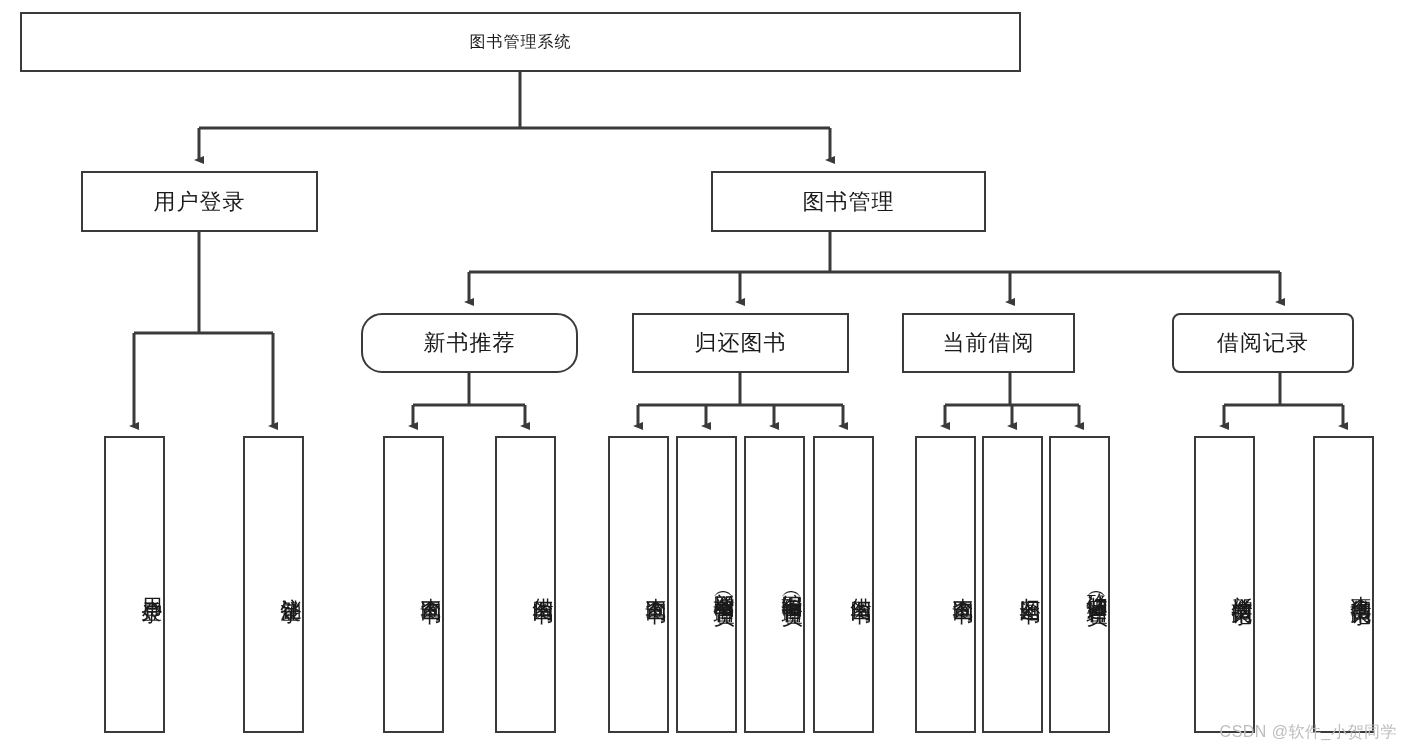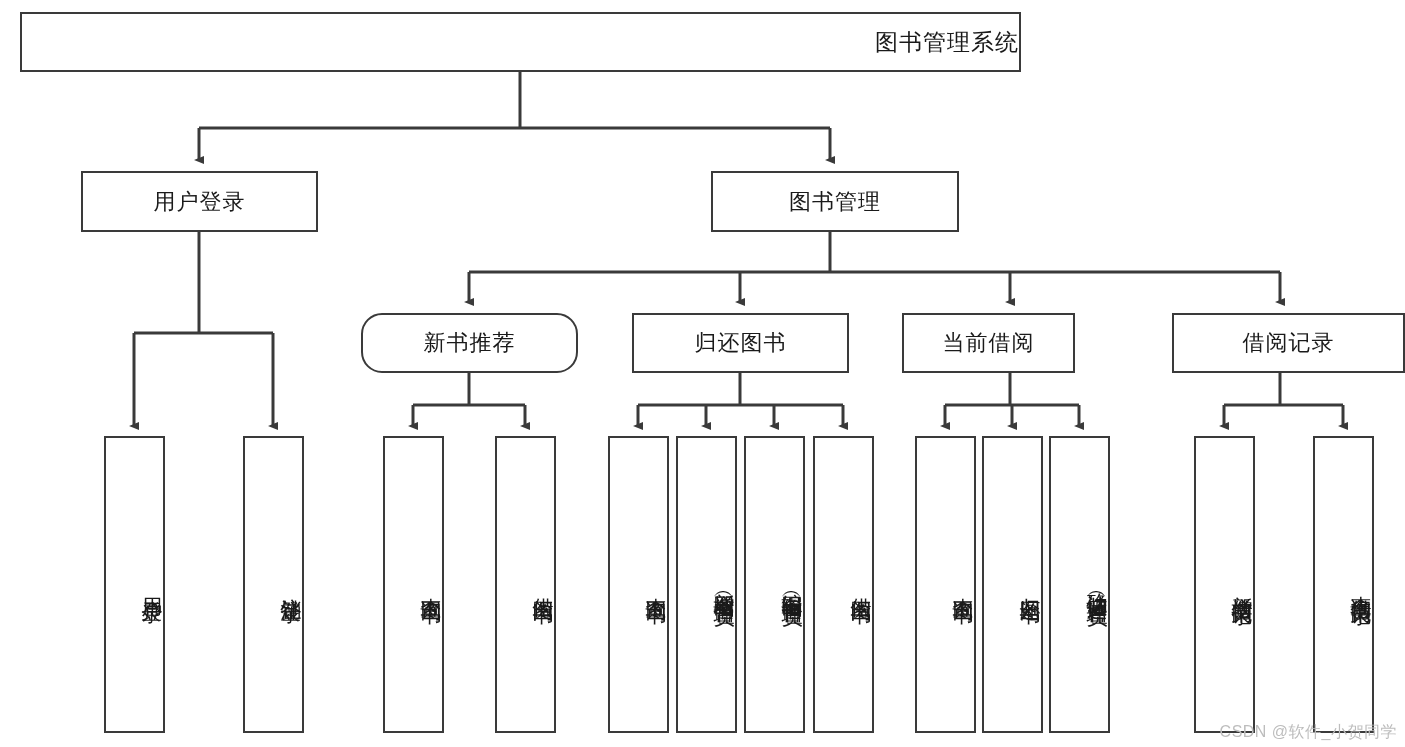--- a/index.html
+++ b/index.html
@@ -47,22 +47,21 @@
     align-items: flex-start;
     justify-content: center;
   }
   .node.vert > span {
     writing-mode: vertical-rl;
     text-orientation: upright;
     white-space: nowrap;
     line-height: 1.0;
   }
   .node.root {
-    font-size: 23px;
-    justify-content: flex-end;
+    font-size: 16px;
   }
   #watermark {
     position: absolute;
     right: 8px;
     bottom: 4px;
     font-size: 16px;
     color: #bdbdbd;
     letter-spacing: 0.5px;
     white-space: nowrap;
     pointer-events: none;
@@ -123,34 +122,34 @@
     </g>
   </svg>
 
   <div class="node horiz root" style="left:20px; top:12px; width:1001px; height:60px;">
     <span>图书管理系统</span>
   </div>
 
   <div class="node horiz" style="left:81px; top:171px; width:237px; height:61px;">
     <span>用户登录</span>
   </div>
-  <div class="node horiz" style="left:711px; top:171px; width:248px; height:61px;">
+  <div class="node horiz" style="left:711px; top:171px; width:275px; height:61px;">
     <span>图书管理</span>
   </div>
 
   <div class="node horiz" style="left:361px; top:313px; width:217px; height:60px;border-radius:21px;">
     <span>新书推荐</span>
   </div>
   <div class="node horiz" style="left:632px; top:313px; width:217px; height:60px;">
     <span>归还图书</span>
   </div>
   <div class="node horiz" style="left:902px; top:313px; width:173px; height:60px;">
     <span>当前借阅</span>
   </div>
-  <div class="node horiz" style="left:1172px; top:313px; width:233px; height:60px;">
+  <div class="node horiz" style="left:1172px; top:313px; width:182px; height:60px;border-radius:8px;">
     <span>借阅记录</span>
   </div>
 
   <div class="node vert" style="left:104px; top:436px; width:61px; height:297px;">
     <span>用户登录</span>
   </div>
   <div class="node vert" style="left:243px; top:436px; width:61px; height:297px;">
     <span>注销登录</span>
   </div>
 

